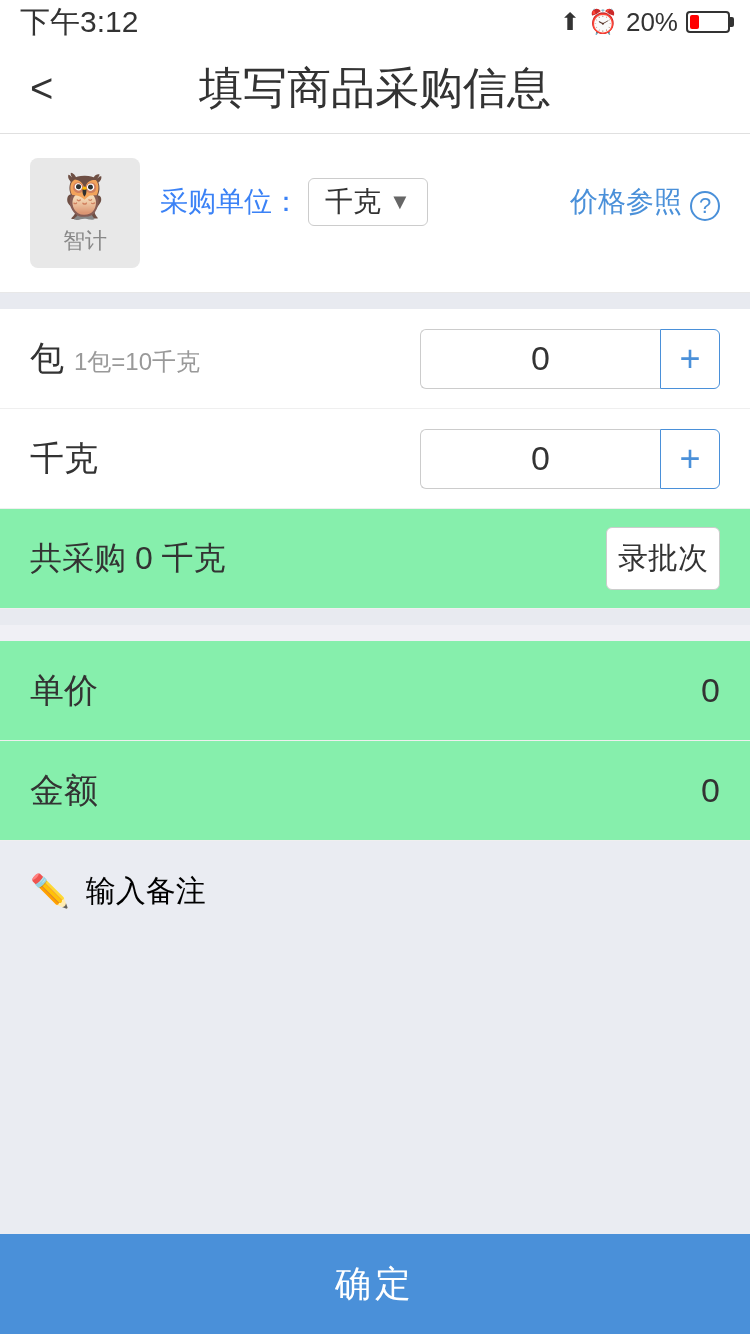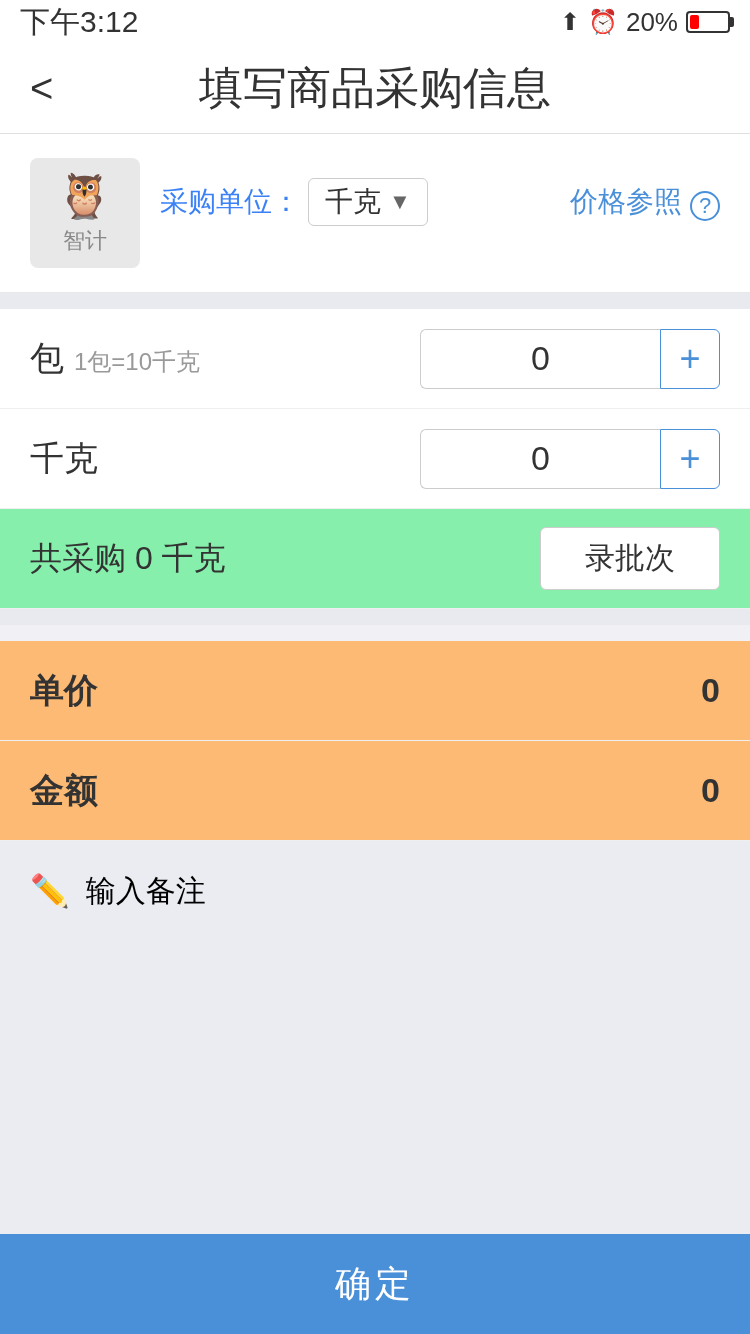--- a/index.html
+++ b/index.html
@@ -236,32 +236,31 @@
       justify-content: space-between;
       border-bottom: 1px solid #efefef;
     }
     .total-text {
       font-size: 32px;
       color: #333;
     }
     .batch-btn {
       border: 1px solid #ccc;
       border-radius: 6px;
-      padding: 10px 44px;
+      padding: 10px 11px;
       font-size: 30px;
       color: #333;
       background: #fff;
       cursor: pointer;
     }
 
     
     .price-section {
-      background: #fdba74;
+      background: #86efac;
       margin-top: 16px;
-      font-weight: bold;
     }
     .price-row {
       display: flex;
       align-items: center;
       justify-content: space-between;
       padding: 0 30px;
       height: 100px;
       border-bottom: 1px solid #efefef;
     }
     .price-row-label {

